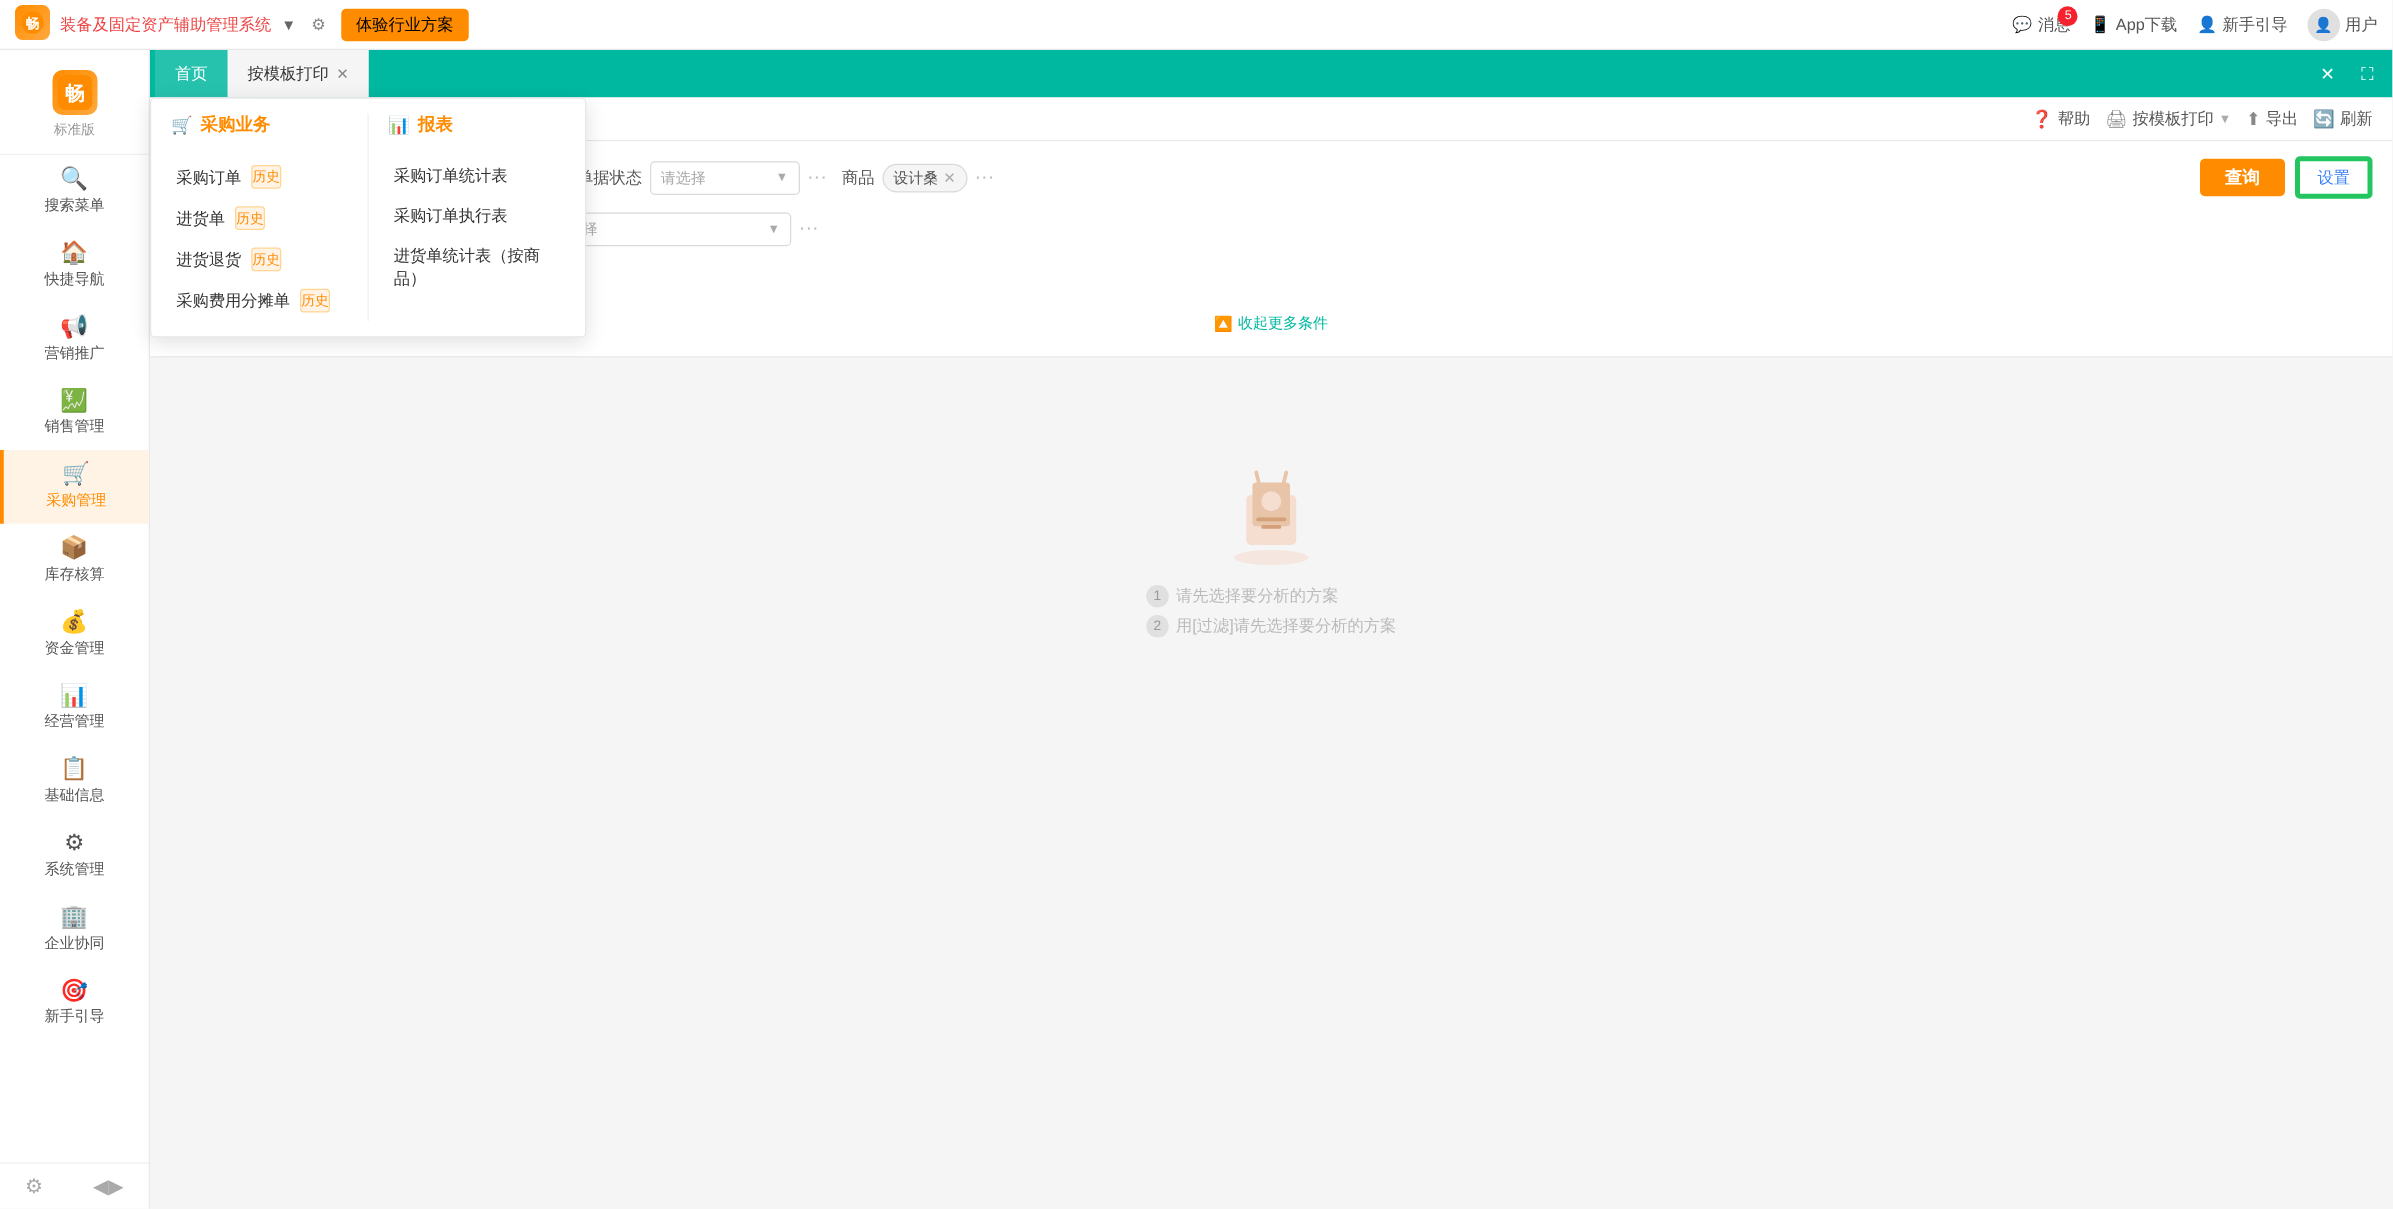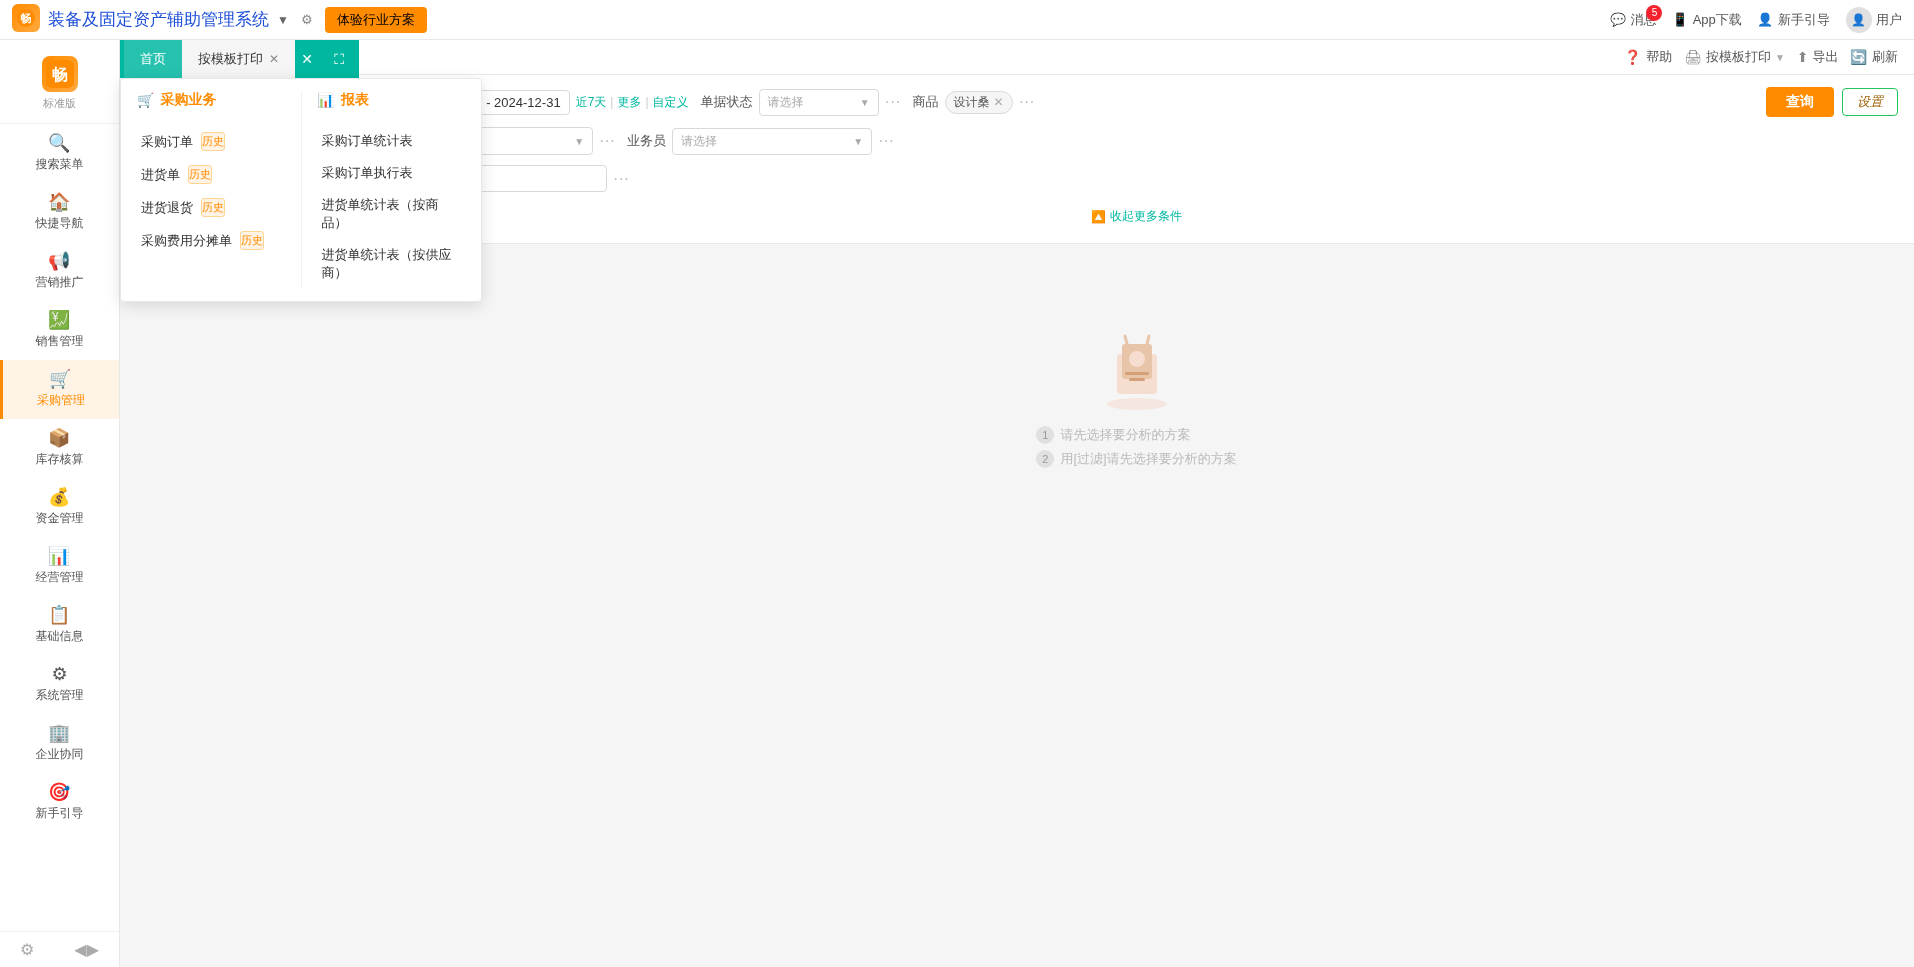--- a/index.html
+++ b/index.html
@@ -16,22 +16,22 @@
       gap: 10px;
       z-index: 100;
     }
     .top-bar-left {
       display: flex;
       align-items: center;
       gap: 8px;
       flex: 1;
     }
     .system-title {
-      font-size: 17px;
-      color: #1d4ed8;
+      font-size: 13px;
+      color: #ef4444;
     }
     .top-bar-dropdown {
       cursor: pointer;
       color: #666;
       font-size: 12px;
     }
     .gear-icon {
       width: 20px; height: 20px;
       cursor: pointer;
       color: #888;
@@ -157,21 +157,21 @@
     .sidebar-bottom-btn {
       color: #aaa;
       font-size: 16px;
       cursor: pointer;
     }
 
     
     .content-area {
       flex: 1;
       display: flex;
-      flex-direction: row;
+      flex-direction: column;
       overflow: hidden;
     }
 
     
     .tab-bar {
       background: #00b8a0;
       display: flex;
       align-items: center;
       height: 38px;
       padding: 0 0 0 4px;
@@ -300,28 +300,27 @@
       background: #ff8c00;
       color: #fff;
       border: none;
       border-radius: 4px;
       padding: 6px 20px;
       font-size: 14px;
       cursor: pointer;
       font-weight: bold;
     }
     .setting-btn {
-      border: 1px solid #22c55e;
+      border: 4px solid #22c55e;
       background: #fff;
-      color: #a16207;
+      color: #3b82f6;
       border-radius: 4px;
       padding: 4px 14px;
       font-size: 13px;
       cursor: pointer;
-      font-style: italic;
     }
 
     
     .empty-state {
       display: flex;
       flex-direction: column;
       align-items: center;
       justify-content: center;
       padding: 80px 0;
       color: #999;
@@ -707,19 +706,16 @@
       </div>
       <div class="menu-item">
         <span>采购订单统计表</span>
       </div>
       <div class="menu-item">
         <span>采购订单执行表</span>
       </div>
       <div class="menu-item">
         <span>进货单统计表（按商品）</span>
       </div>
-      <div class="menu-item">
-        <span>进货单统计表（按供应商）</span>
-      </div>
     </div>
 
   </div>
 </div>
 
 </body></html>

